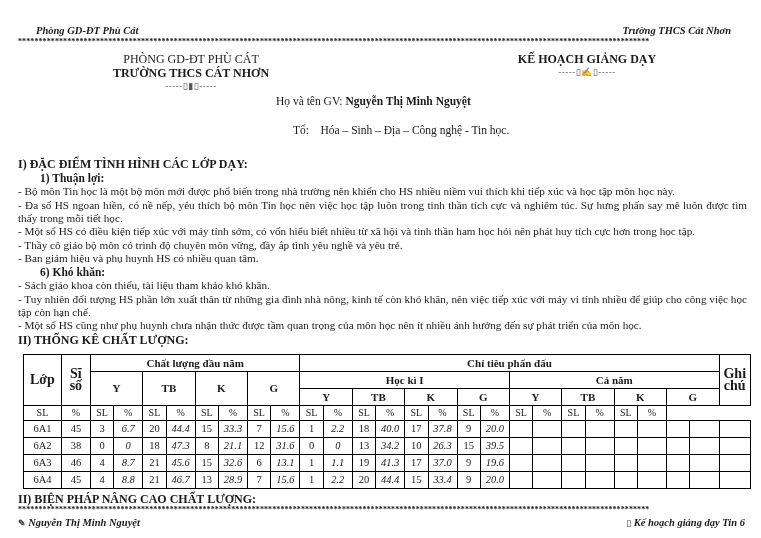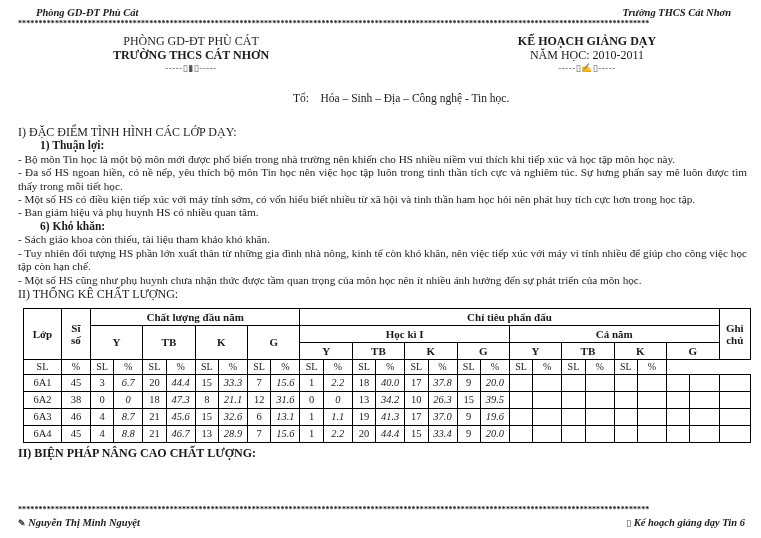--- a/index.html
+++ b/index.html
@@ -12,21 +12,21 @@
     height: 538px;
     overflow: hidden;
     font-family: "Liberation Serif", "DejaVu Serif", serif;
     color: #1a1a1a;
     position: relative;
   }
   .page {
     width: 761px;
     height: 538px;
     box-sizing: border-box;
-    padding: 6px 14px 0 18px;
+    padding: 24px 14px 0 18px;
     position: relative;
   }
 
   
   .run-head {
     display: flex;
     justify-content: space-between;
     align-items: flex-end;
     font-style: italic;
     font-weight: bold;
@@ -77,21 +77,21 @@
   }
   .teacher-block b { font-weight: bold; }
   .ti-row { white-space: pre; }
 
   
   .sec {
     margin-top: 6px;
     font-size: 11.5px;
     line-height: 13.6px;
   }
-  .h1 { font-weight: normal; font-size: 12px; }
+  .h1 { font-weight: bold; font-size: 12px; }
   .h2 { font-weight: bold; font-size: 11.5px; padding-left: 22px; }
   .para { font-size: 11.2px; line-height: 13.4px; text-align: justify; }
 
   
   .tbl-wrap { margin-top: 6px; padding-left: 5px; }
   table.stat {
     border-collapse: collapse;
     width: 728px;
     table-layout: fixed;
     font-size: 10.5px;
@@ -115,21 +115,21 @@
     font-size: 11px;
     height: 16px;
   }
   table.stat th.unit {
     font-size: 10px;
     height: 14px;
     text-align: center;
   }
   table.stat th.side {
     font-weight: bold;
-    font-size: 11px;
+    font-size: 14px;
     line-height: 12px;
     font-family: Liberation Serif, serif;
   }
   table.stat td.num { height: 16px; font-size: 10.5px; }
   table.stat td.pct { font-style: italic; }
 
   
   .close-head {
     margin-top: 3px;
     font-weight: bold;
@@ -169,40 +169,43 @@
   <div class="title-row">
     <div class="title-left">
       <div class="t-normal">PHÒNG GD-ĐT PHÙ CÁT</div>
       <div class="t-bold">TRƯỜNG THCS CÁT NHƠN</div>
       <div class="dingbat">
         <span>-----</span><span>▯▮▯</span><span>-----</span>
       </div>
     </div>
     <div class="title-right">
       <div class="t-bold">KẾ HOẠCH GIẢNG DẠY</div>
-      <div class="t-normal">NĂM HỌC: 2010-2011</div>
       <div class="dingbat">
         <span>-----</span><span>▯✍▯</span><span>-----</span>
       </div>
     </div>
   </div>
 
   <div class="teacher-block">
+    <div>
+      <span>Họ và tên GV: </span><b>Nguyễn Thị Minh Nguyệt</b>
+    </div>
     <div class="ti-row">
       <span>Tổ:</span>&nbsp;&nbsp;&nbsp;&nbsp;<span>Hóa – Sinh – Địa – Công nghệ - Tin học.</span>
     </div>
   </div>
 
   <div class="sec">
     <div class="h1">I) ĐẶC ĐIỂM TÌNH HÌNH CÁC LỚP DẠY:</div>
     <div class="h2">1) Thuận lợi:</div>
     <div>
       <div class="para">- Bộ môn Tin học là một bộ môn mới được phổ biến trong nhà trường nên khiến cho HS nhiều niềm vui thích khi tiếp xúc và học tập môn học này.</div>
       <div class="para">- Đa số HS ngoan hiền, có nề nếp, yêu thích bộ môn Tin học nên việc học tập luôn trong tinh thần tích cực và nghiêm túc. Sự hưng phấn say mê luôn được tìm thấy trong mỗi tiết học.</div>
       <div class="para">- Một số HS có điều kiện tiếp xúc với máy tính sớm, có vốn hiểu biết nhiều từ xã hội và tinh thần ham học hỏi nên phát huy tích cực hơn trong học tập.</div>
+      <div class="para">- Thầy cô giáo bộ môn có trình độ chuyên môn vững, đầy ắp tình yêu nghề và yêu trẻ.</div>
       <div class="para">- Ban giám hiệu và phụ huynh HS có nhiều quan tâm.</div>
     </div>
     <div class="h2">6) Khó khăn:</div>
     <div>
       <div class="para">- Sách giáo khoa còn thiếu, tài liệu tham khảo khó khăn.</div>
       <div class="para">- Tuy nhiên đối tượng HS phần lớn xuất thân từ những gia đình nhà nông, kinh tế còn khó khăn, nên việc tiếp xúc với máy vi tính nhiều để giúp cho công việc học tập còn hạn chế.</div>
       <div class="para">- Một số HS cũng như phụ huynh chưa nhận thức được tầm quan trọng của môn học nên ít nhiều ánh hưởng đến sự phát triển của môn học.</div>
     </div>
   </div>
 

